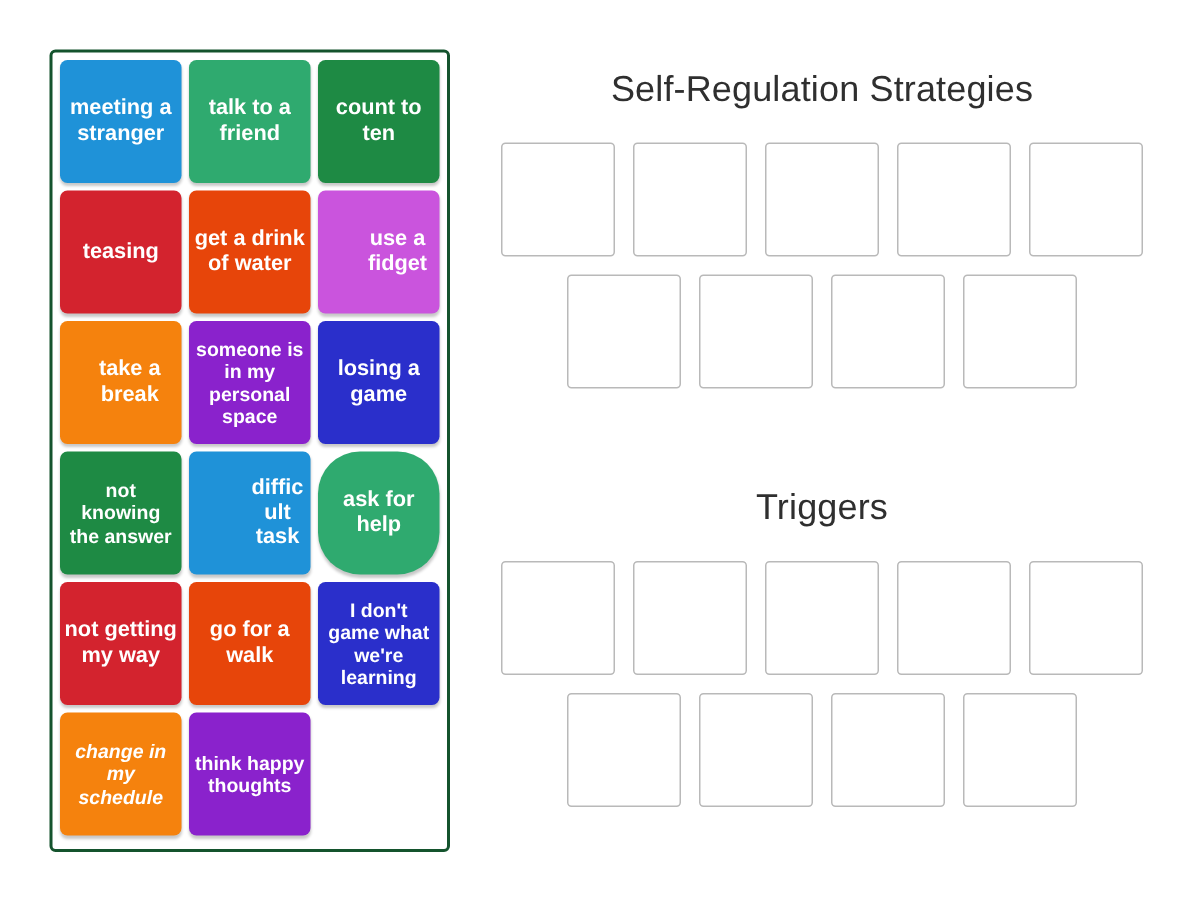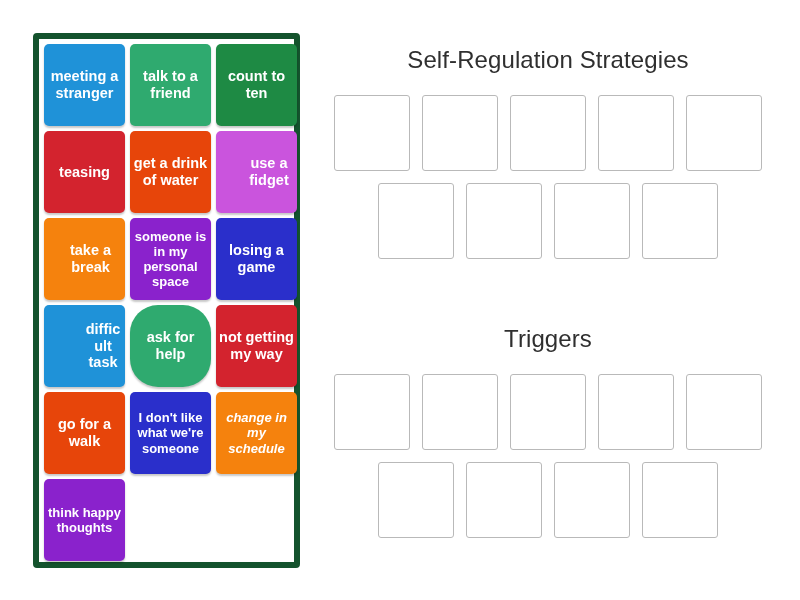--- a/index.html
+++ b/index.html
@@ -21,21 +21,21 @@
     height: 600px;
   }
 
   
   #word-bank {
     position: absolute;
     left: 33px;
     top: 33px;
     width: 267px;
     height: 535px;
-    border: 6px solid #14532d;
+    border: 2px solid #14532d;
     border-radius: 4px;
     background: #ffffff;
     box-sizing: border-box;
   }
 
   #tile-grid {
     position: absolute;
     left: 5px;
     top: 5px;
     width: 255px;
@@ -135,36 +135,39 @@
       <div class="tile" style="background-color: rgb(245, 130, 13); padding-left: 15px;">
         <span class="tile-label">take a break</span>
       </div>
       <div class="tile small" style="background-color: rgb(138, 34, 204);">
         <span class="tile-label">someone is in my personal space</span>
       </div>
       <div class="tile" style="background-color: rgb(42, 47, 203);">
         <span class="tile-label">losing a game</span>
       </div>
 
+      <div class="tile small" style="background-color: rgb(30, 138, 68);">
+        <span class="tile-label">not knowing the answer</span>
+      </div>
       <div class="tile" style="background-color: rgb(31, 146, 216); padding-left: 40px;">
         <span class="tile-label">difficult task</span>
       </div>
       <div class="tile" style="background-color: rgb(47, 170, 111); border-radius: 28px;">
         <span class="tile-label">ask for help</span>
       </div>
 
       <div class="tile" style="background-color: rgb(211, 35, 46);">
         <span class="tile-label">not getting my way</span>
       </div>
       <div class="tile" style="background-color: rgb(231, 69, 10);">
         <span class="tile-label">go for a walk</span>
       </div>
 
       <div class="tile small" style="background-color: rgb(42, 47, 203);">
-        <span class="tile-label">I don't like what we're someone</span>
+        <span class="tile-label">I don't game what we're learning</span>
       </div>
       <div class="tile small" style="background-color: rgb(245, 130, 13); font-style: italic;">
         <span class="tile-label">change in my schedule</span>
       </div>
       <div class="tile small" style="background-color: rgb(138, 34, 204);">
         <span class="tile-label">think happy thoughts</span>
       </div>
 
     </div>
   </div>

